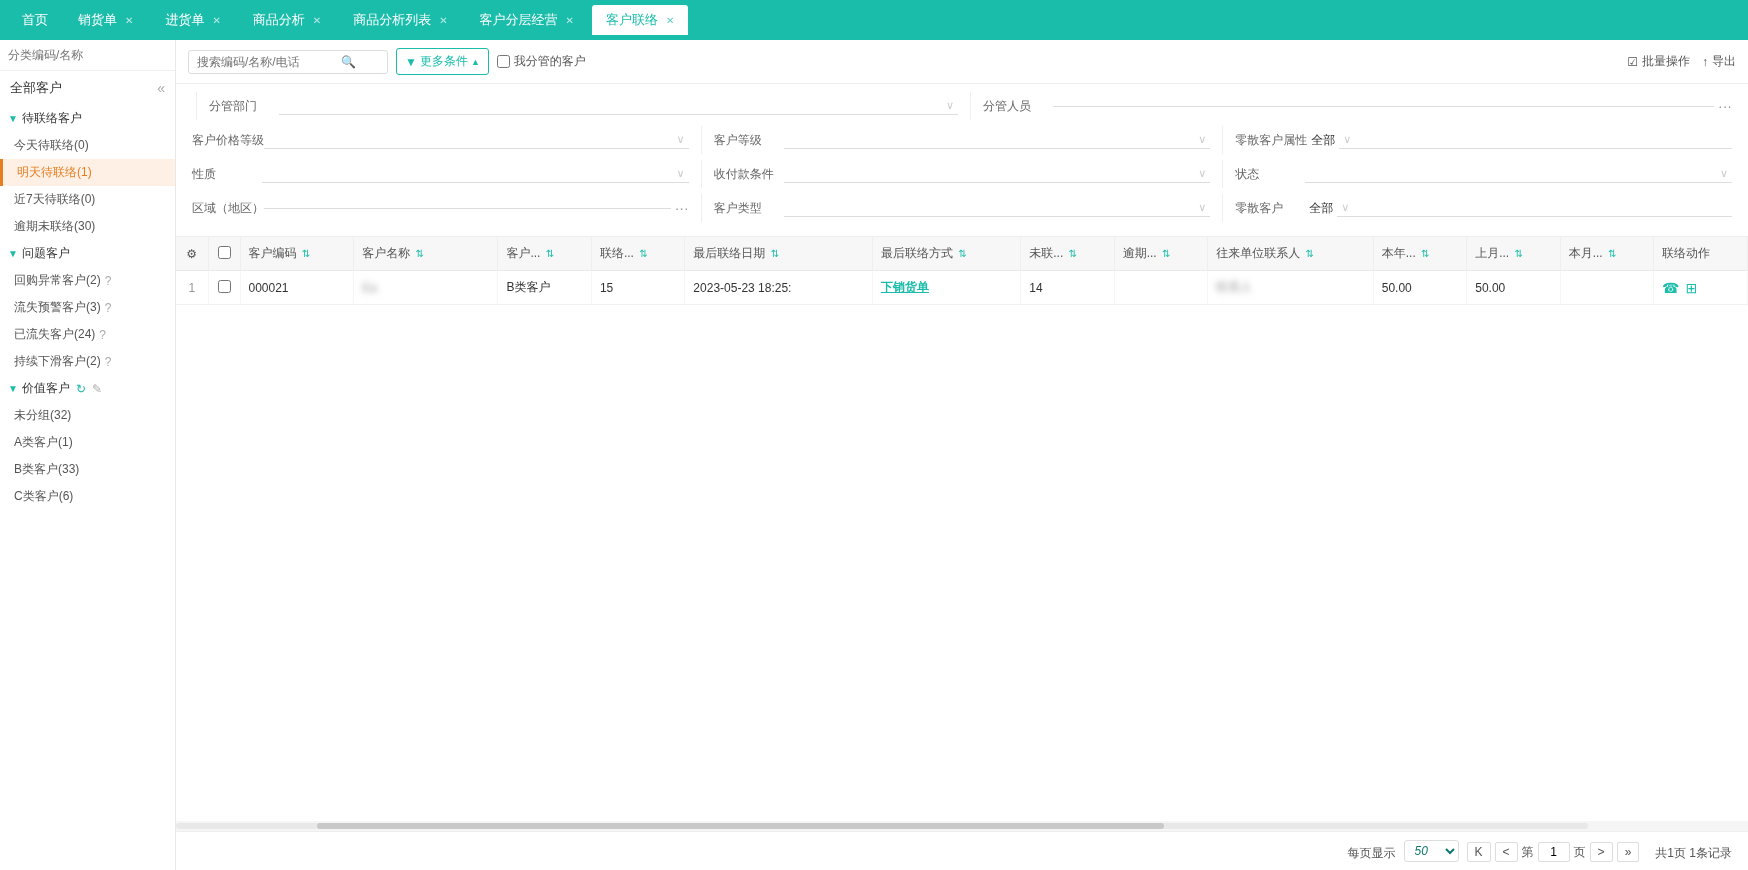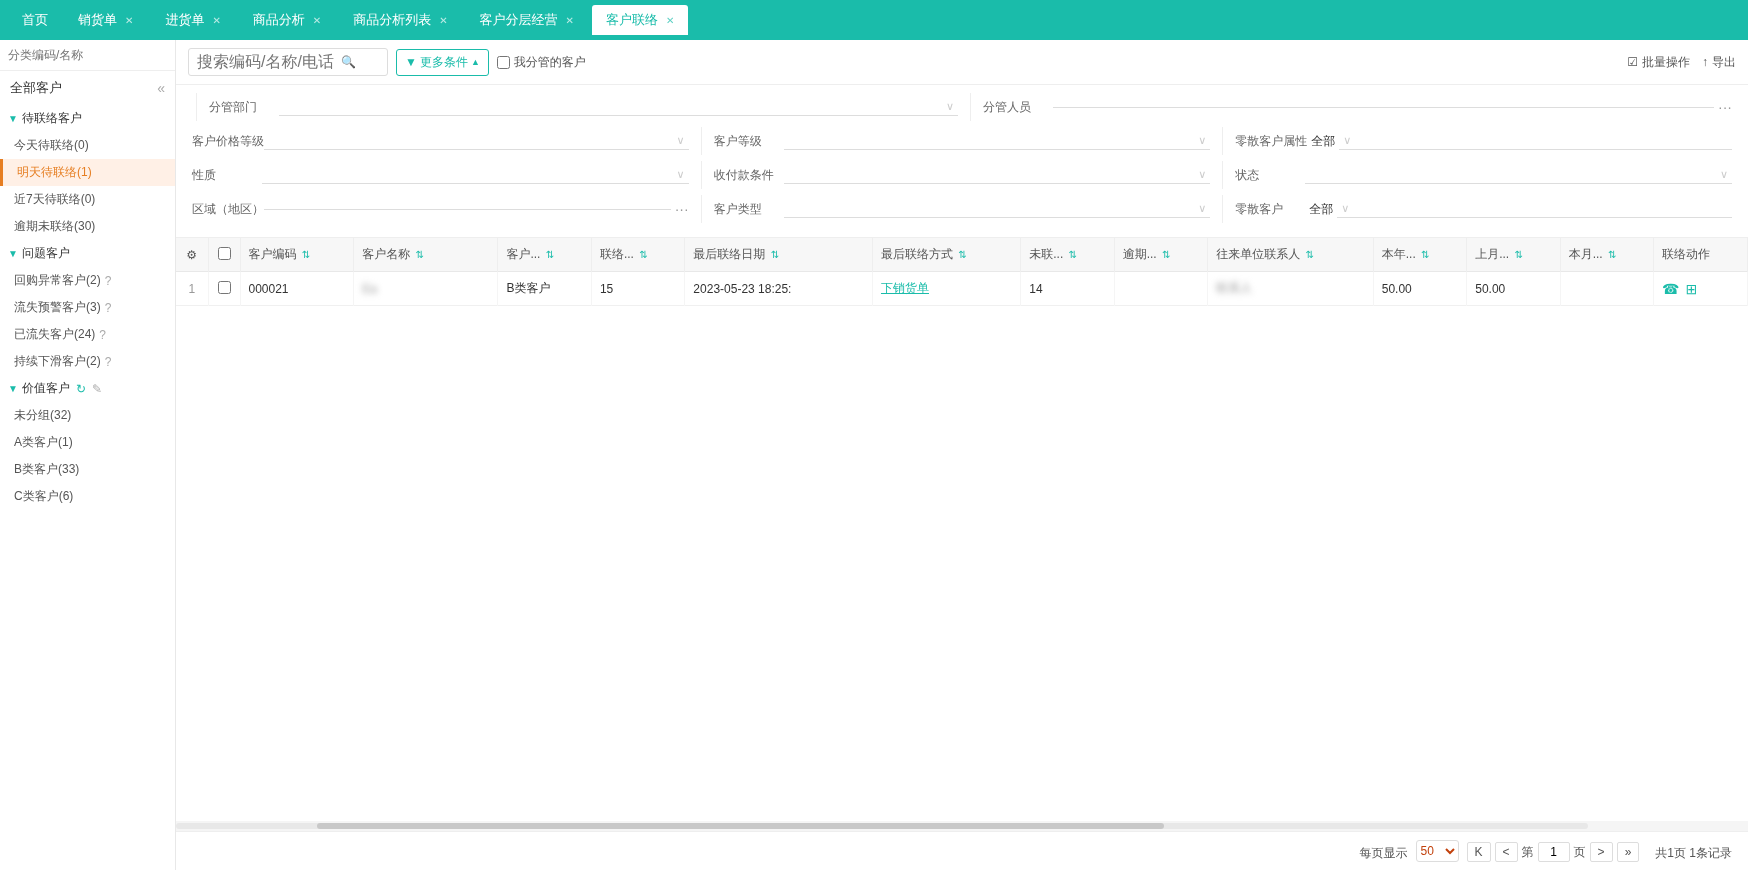--- a/index.html
+++ b/index.html
@@ -43,21 +43,21 @@
     
     .content-area { flex: 1; display: flex; flex-direction: column; overflow: hidden; }
 
     
     .toolbar {
       display: flex; align-items: center; padding: 8px 12px; background: #fff; border-bottom: 1px solid #eee; gap: 8px;
     }
     .search-box {
       display: flex; align-items: center; border: 1px solid #ddd; border-radius: 3px; padding: 4px 8px; background: #fff; gap: 4px; min-width: 200px;
     }
-    .search-box input { border: none; outline: none; font-size: 16px; color: #666; width: 140px; }
+    .search-box input { border: none; outline: none; font-size: 12px; color: #666; width: 140px; }
     .filter-btn {
       display: flex; align-items: center; gap: 3px; color: #1abcaa; cursor: pointer; font-size: 12px; border: 1px solid #1abcaa; border-radius: 3px; padding: 4px 8px;
     }
     .my-customers { display: flex; align-items: center; gap: 4px; cursor: pointer; font-size: 12px; color: #555; }
     .my-customers input[type=checkbox] { cursor: pointer; }
     .toolbar-right { margin-left: auto; display: flex; align-items: center; gap: 12px; }
     .bulk-ops { display: flex; align-items: center; gap: 4px; color: #555; cursor: pointer; font-size: 12px; }
     .export-btn { display: flex; align-items: center; gap: 4px; color: #555; cursor: pointer; font-size: 12px; }
 
     
@@ -90,33 +90,33 @@
     
     .table-container { flex: 1; overflow: auto; background: #fff; margin: 0; }
     table { width: 100%; border-collapse: collapse; font-size: 12px; }
     thead tr { background: #f7f7f7; border-bottom: 1px solid #e8e8e8; }
     thead th {
       padding: 8px 8px; text-align: left; color: #555; font-weight: normal; white-space: nowrap; border-right: 1px solid #eee; position: relative; user-select: none;
     }
     thead th .sort-icon { color: #1abcaa; font-size: 10px; margin-left: 2px; }
     tbody tr { border-bottom: 1px solid #f0f0f0; }
     tbody td { padding: 8px 8px; color: #333; white-space: nowrap; border-right: 1px solid #f5f5f5; }
-    .link-text { color: #1abcaa; text-decoration: underline; cursor: pointer; }
+    .link-text { color: #1abcaa; text-decoration: underline; cursor: pointer; font-weight: bold; }
     .blurred { filter: blur(3px); color: #999; }
     .row-num { color: #999; text-align: center; }
     .action-icons { display: flex; gap: 6px; align-items: center; }
     .action-icon { color: #1abcaa; cursor: pointer; font-size: 14px; }
 
     
     .footer {
       display: flex; align-items: flex-end; justify-content: flex-end; padding: 8px 16px; background: #fff; border-top: 1px solid #eee; gap: 8px; font-size: 12px; color: #555;
     }
     .footer-label { color: #555; }
     .page-size-select {
-      border: 1px solid #ddd; border-radius: 3px; padding: 2px 0; font-size: 12px; color: #c2410c; background: #fff; cursor: pointer;
+      border: 1px solid #ddd; border-radius: 3px; padding: 2px 6px; font-size: 12px; color: #0f766e; background: #fff; cursor: pointer; font-style: italic;
     }
     .page-nav { display: flex; align-items: center; gap: 4px; }
     .page-nav-btn { border: 1px solid #ddd; background: #fff; padding: 2px 7px; cursor: pointer; color: #555; border-radius: 2px; font-size: 12px; }
     .page-nav-btn:disabled { color: #ccc; cursor: default; }
     .page-info { color: #555; }
     .total-info { color: #555; margin-left: 8px; }
     .scrollbar-container { background: #f5f5f5; height: 10px; display: flex; align-items: center; padding: 0 160px 0 0; }
     .scrollbar-track { flex: 1; background: #e8e8e8; height: 6px; border-radius: 3px; position: relative; }
     .scrollbar-thumb { position: absolute; left: 10%; width: 60%; height: 6px; background: #c8c8c8; border-radius: 3px; }
 

